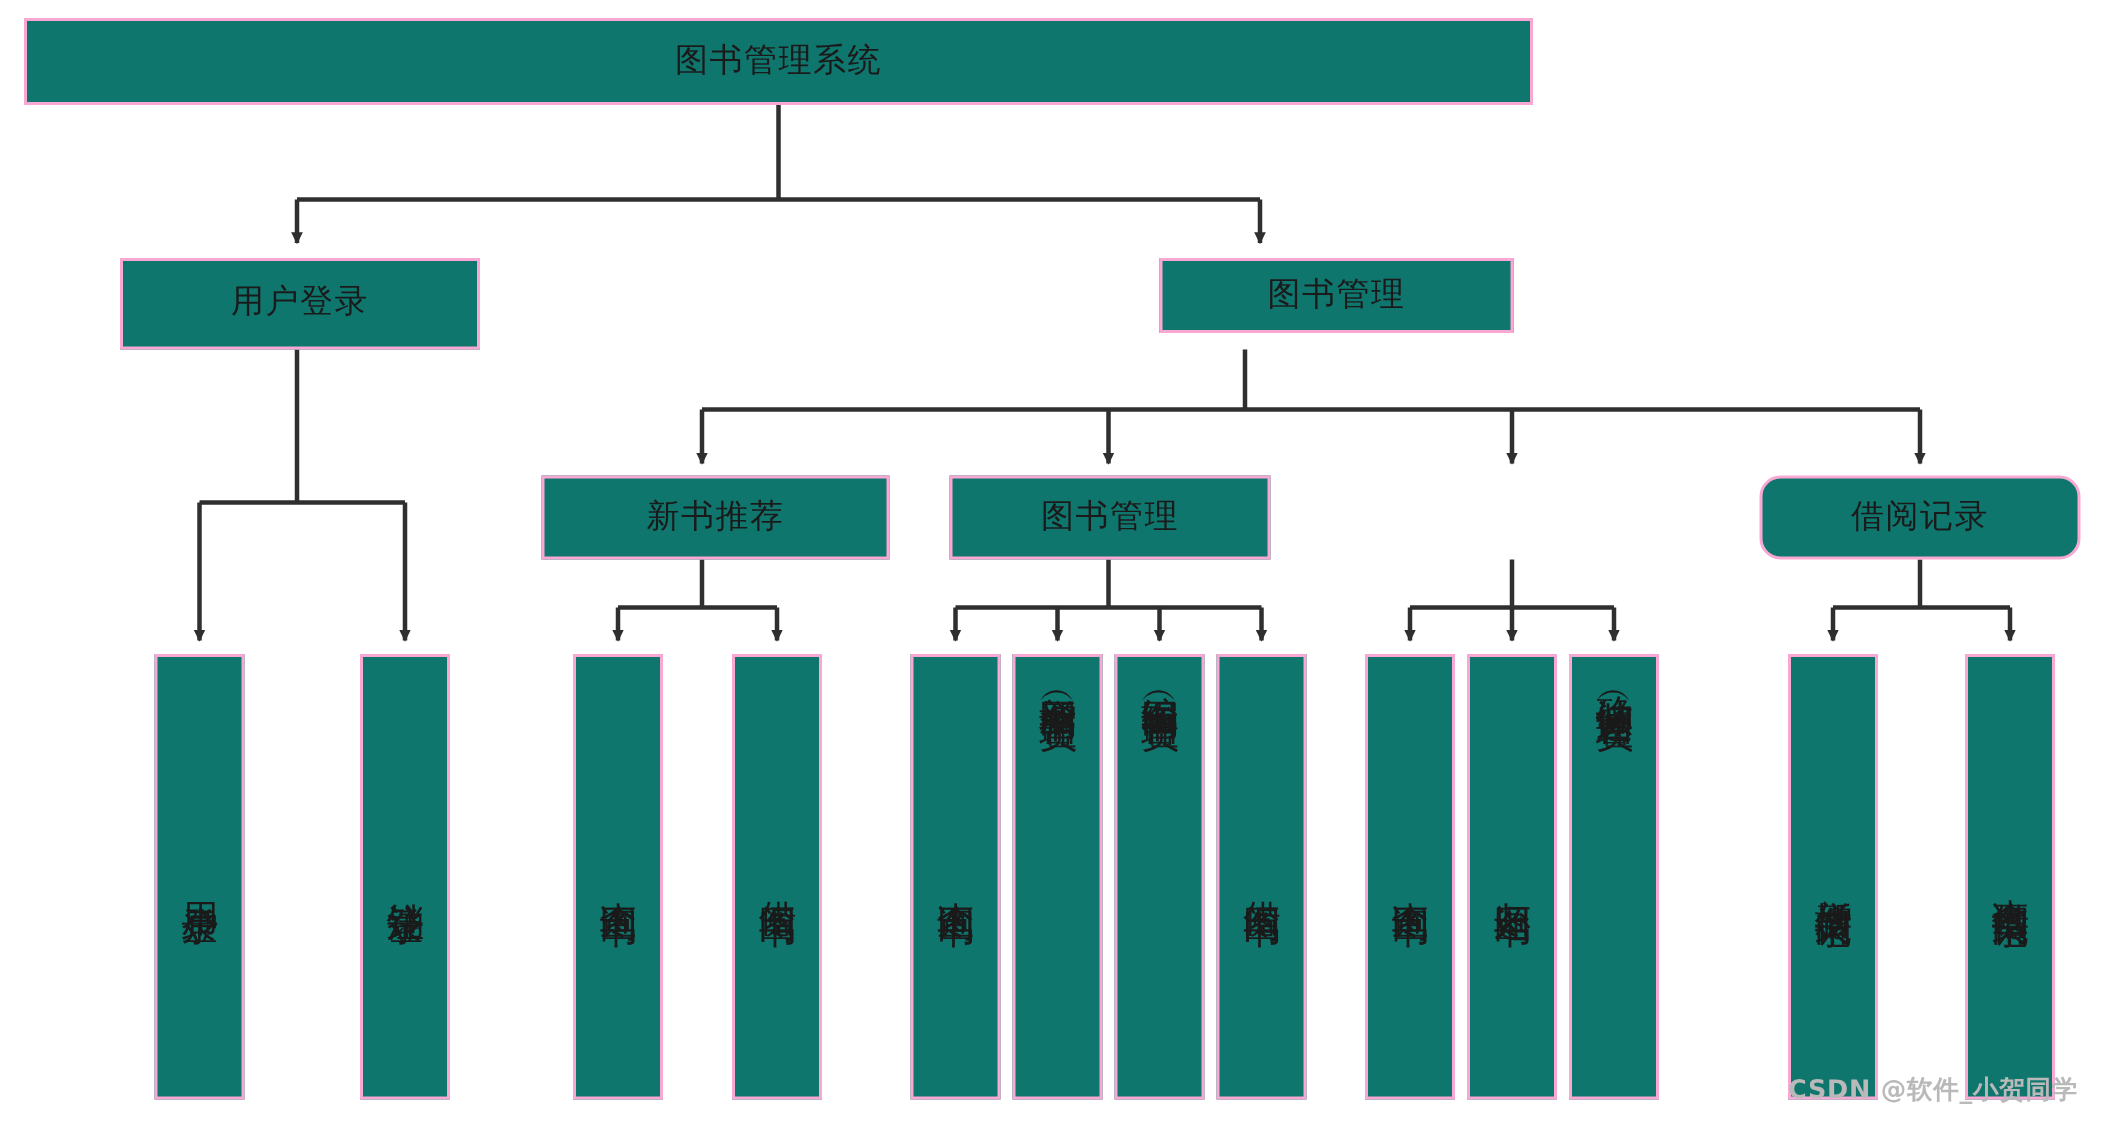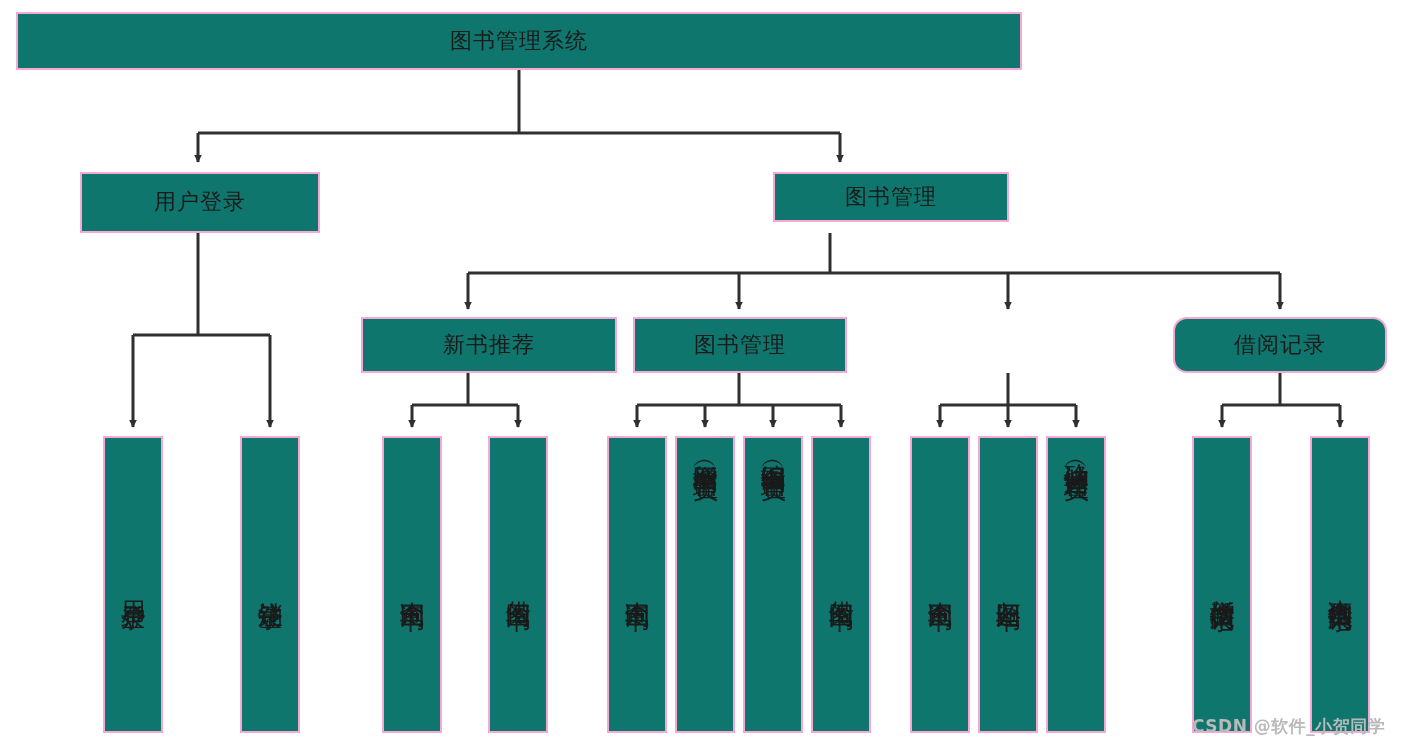--- a/index.html
+++ b/index.html
@@ -124,21 +124,21 @@
     <span class="node-label">图书管理系统</span>
   </div>
 
   <div class="node node-h" style="left:80px; top:172px; width:240px; height:61px;">
     <span class="node-label">用户登录</span>
   </div>
   <div class="node node-h" style="left:728px; top:172px; width:236px; height:50px;margin-left:45px;">
     <span class="node-label">图书管理</span>
   </div>
 
-  <div class="node node-h" style="left:361px; top:317px; width:256px; height:56px;">
+  <div class="node node-h" style="left:361px; top:317px; width:232px; height:56px;">
     <span class="node-label">新书推荐</span>
   </div>
   <div class="node node-h" style="left:633px; top:317px; width:214px; height:56px;">
     <span class="node-label">图书管理</span>
   </div>
   <div class="node node-h" style="left:1173px; top:317px; width:214px; height:56px;border-radius:14px;">
     <span class="node-label">借阅记录</span>
   </div>
 
   <div class="node node-v v-center" style="left:103px; top:436px; width:60px; height:297px;">

